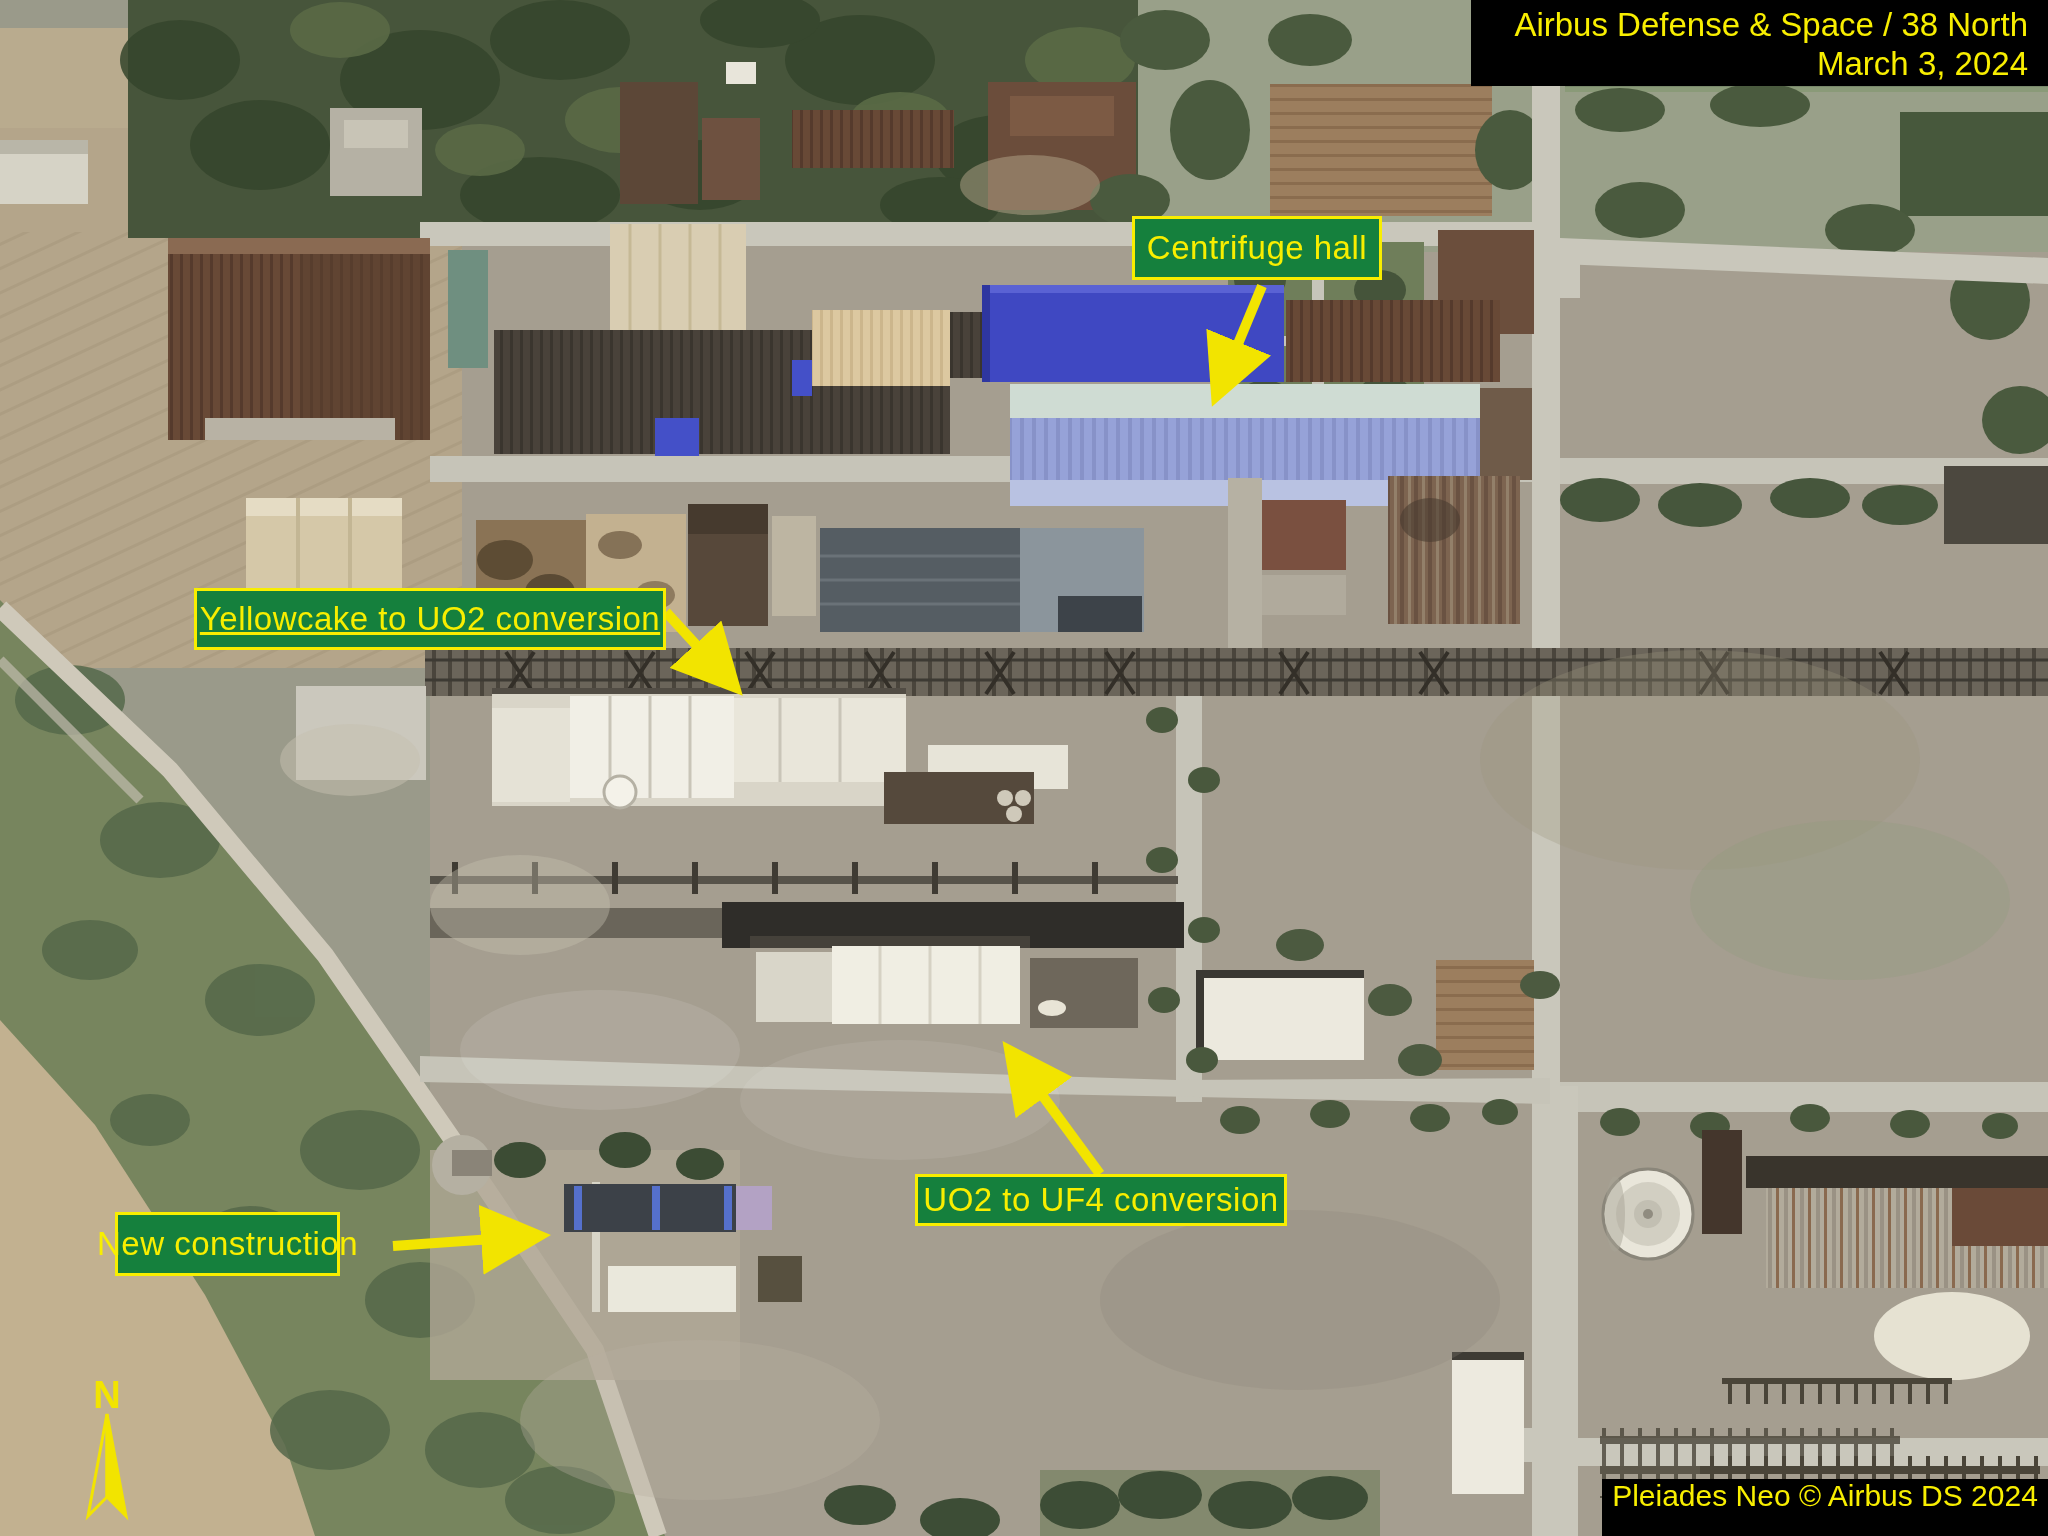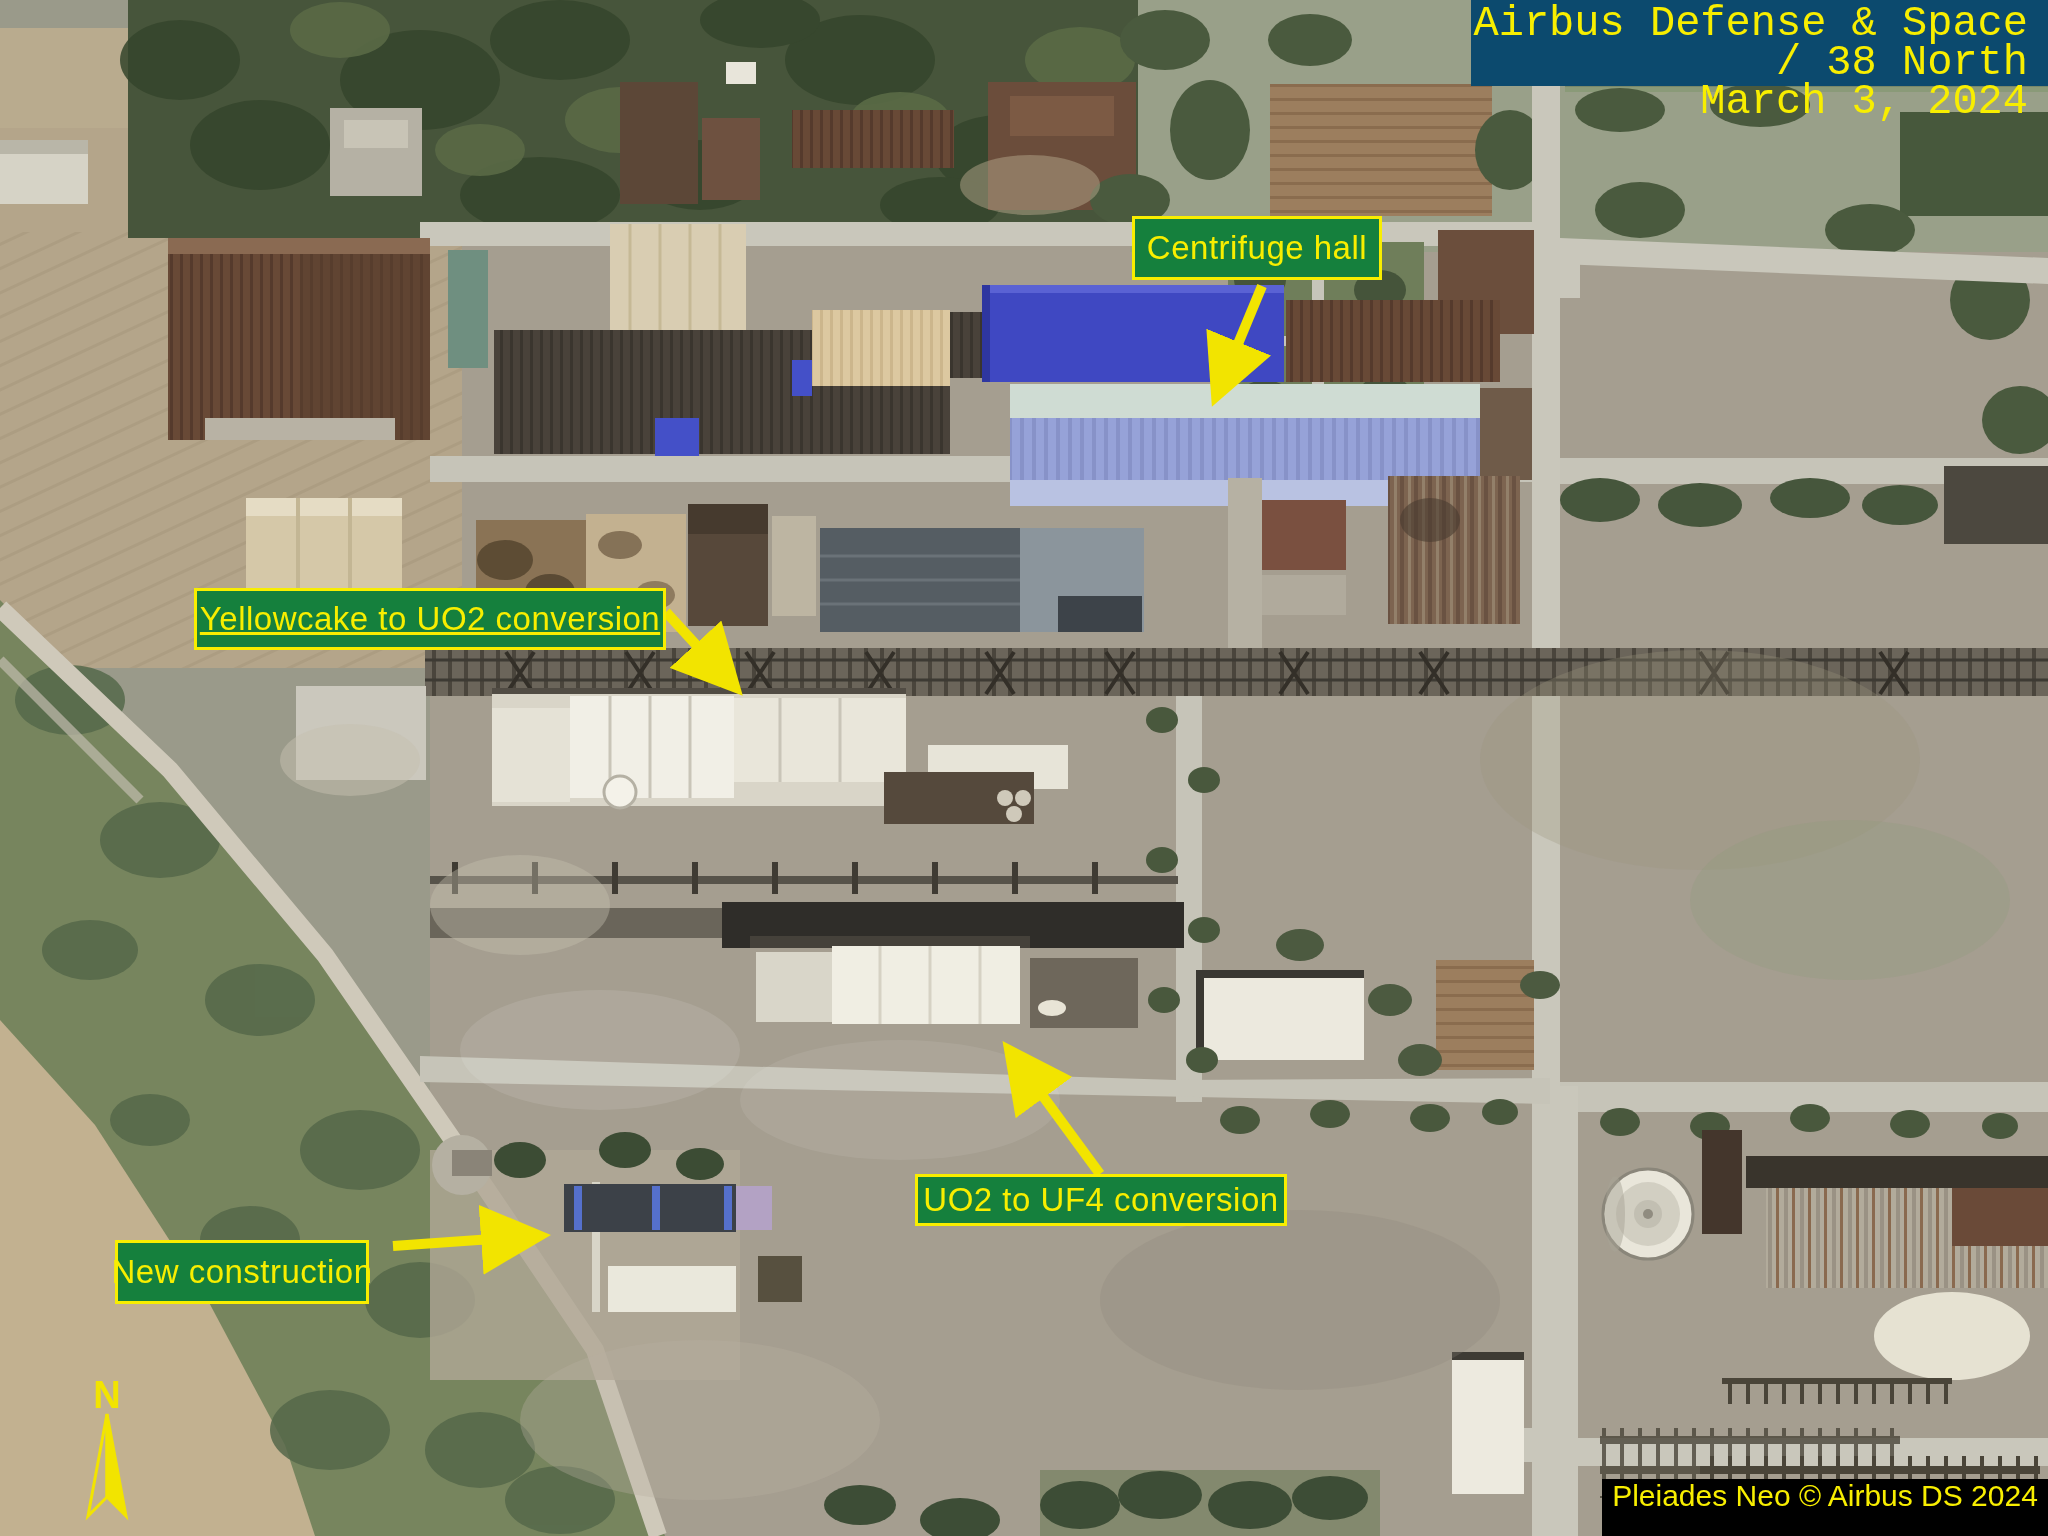--- a/index.html
+++ b/index.html
@@ -11,23 +11,23 @@
   .stage svg{position:absolute;left:0;top:0;}
   .anno-box{
     position:absolute;box-sizing:border-box;
     background:#15803d;border:3px solid var(--anno-yellow,#f2e400);
     color:var(--anno-yellow,#f8ee00);
     display:flex;align-items:center;justify-content:center;
     font-size:33px;white-space:nowrap;letter-spacing:0.5px;
   }
   .credit-box{
     position:absolute;right:0;top:0;width:577px;height:86px;
-    background:#0c4a6e;color:var(--anno-yellow,#f8ee00);
+    background:#000000;color:var(--anno-yellow,#f8ee00);
     text-align:right;box-sizing:border-box;padding:5px 20px 0 0;
-    font-size:42px;line-height:39px;font-family:Liberation Mono, monospace;
+    font-size:33px;line-height:39px;
   }
   .source-box{
     position:absolute;right:0;bottom:0;width:446px;height:57px;
     background:#000;color:var(--anno-yellow,#f8ee00);
     display:flex;align-items:flex-start;justify-content:center;
     font-size:30px;box-sizing:border-box;
   }
 </style>
 </head>
 <body>
@@ -431,21 +431,21 @@
   </div>
 
   <div class="anno-box" style="left:194px;top:588px;width:472px;height:62px;text-decoration:underline;">
     <span>Yellowcake to UO2 conversion</span>
   </div>
 
   <div class="anno-box" style="left:915px;top:1174px;width:372px;height:52px;">
     <span>UO2 to UF4 conversion</span>
   </div>
 
-  <div class="anno-box" style="left:115px;top:1212px;width:254px;height:64px;margin-top:28px;">
+  <div class="anno-box" style="left:115px;top:1212px;width:225px;height:64px;">
     <span>New construction</span>
   </div>
 
   <div class="credit-box">
     <div>Airbus Defense &amp; Space / 38 North</div>
     <div>March 3, 2024</div>
   </div>
 
   <div class="source-box">
     <span>Pleiades Neo © Airbus DS 2024</span>

